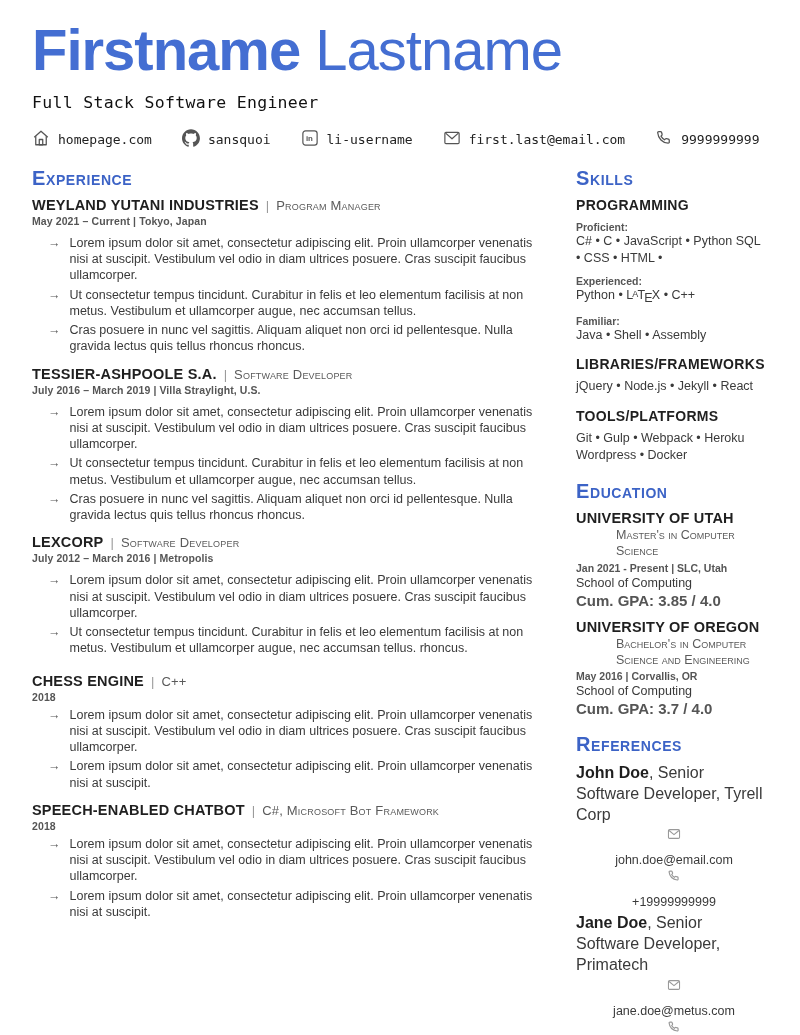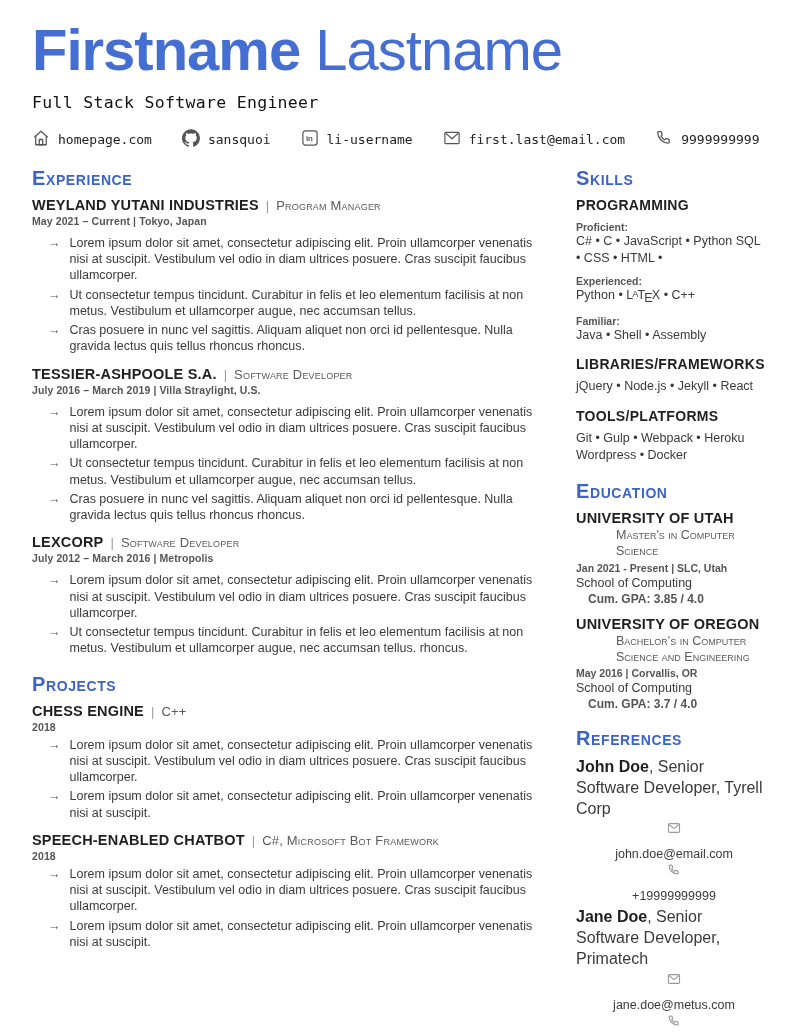--- a/index.html
+++ b/index.html
@@ -53,21 +53,21 @@
   .skill-label { font-size:10.5px; font-weight:bold; color:#555; margin-top:8px; }
   .skill-text  { font-size:12.5px; color:#3a3a3a; line-height:1.35; }
   .latex-a { font-size:0.72em; vertical-align:0.22em; margin:0 -0.06em 0 -0.12em; }
   .latex-e { vertical-align:-0.24em; margin:0 -0.06em 0 -0.08em; }
   
   .edu-entry { margin-bottom:10px; }
   .school { font-size:14.5px; font-weight:bold; color:#1f1f1f; letter-spacing:0.2px; }
   .degree { font-variant:small-caps; font-size:12.5px; color:#5a5a5a; line-height:1.3; margin-top:1px;margin-left:40px; }
   .edu-dates { font-size:10.5px; font-weight:bold; color:#555; margin-top:2px; }
   .dept { font-size:12.5px; color:#3a3a3a; margin-top:2px; }
-  .gpa { font-size:12px; font-weight:bold; color:#555; margin-top:2px;margin-left:12px; }
+  .gpa { font-size:15px; font-weight:bold; color:#555; margin-top:2px; }
   
   .ref-entry { margin-bottom:4px; }
   .ref-text { font-size:16px; line-height:1.3; color:#3a3a3a; }
   .ref-name { font-weight:bold; color:#1f1f1f; }
   .ref-line { display:flex; align-items:center; gap:12px; padding-left:4px; margin-top:2px; font-size:12.5px; color:#3a3a3a;flex-direction:column; }
   .ref-line svg { width:14px; height:14px; flex:0 0 auto; }
 </style>
 </head>
 <body>
 
@@ -185,21 +185,20 @@
               </div>
             <div class="bullet">
                 <span class="arrow">→</span>
                 <span>Ut consectetur tempus tincidunt.  Curabitur in felis et leo elementum facilisis at non metus.  Vestibulum et ullamcorper augue, nec accumsan tellus.  rhoncus.</span>
               </div>
           </div>
         </div>
       </section>
 
       <section class="section gap-top">
-        <div class="section-heading">Projects</div>
 
         <div class="entry">
           <div class="entry-head">
             <span class="company">CHESS ENGINE</span>
             <span class="pipe">|</span>
             <span class="role">C++</span>
           </div>
           <div class="dates">2018</div>
           <div class="bullets" style="margin-top:4px;">
             <div class="bullet">

